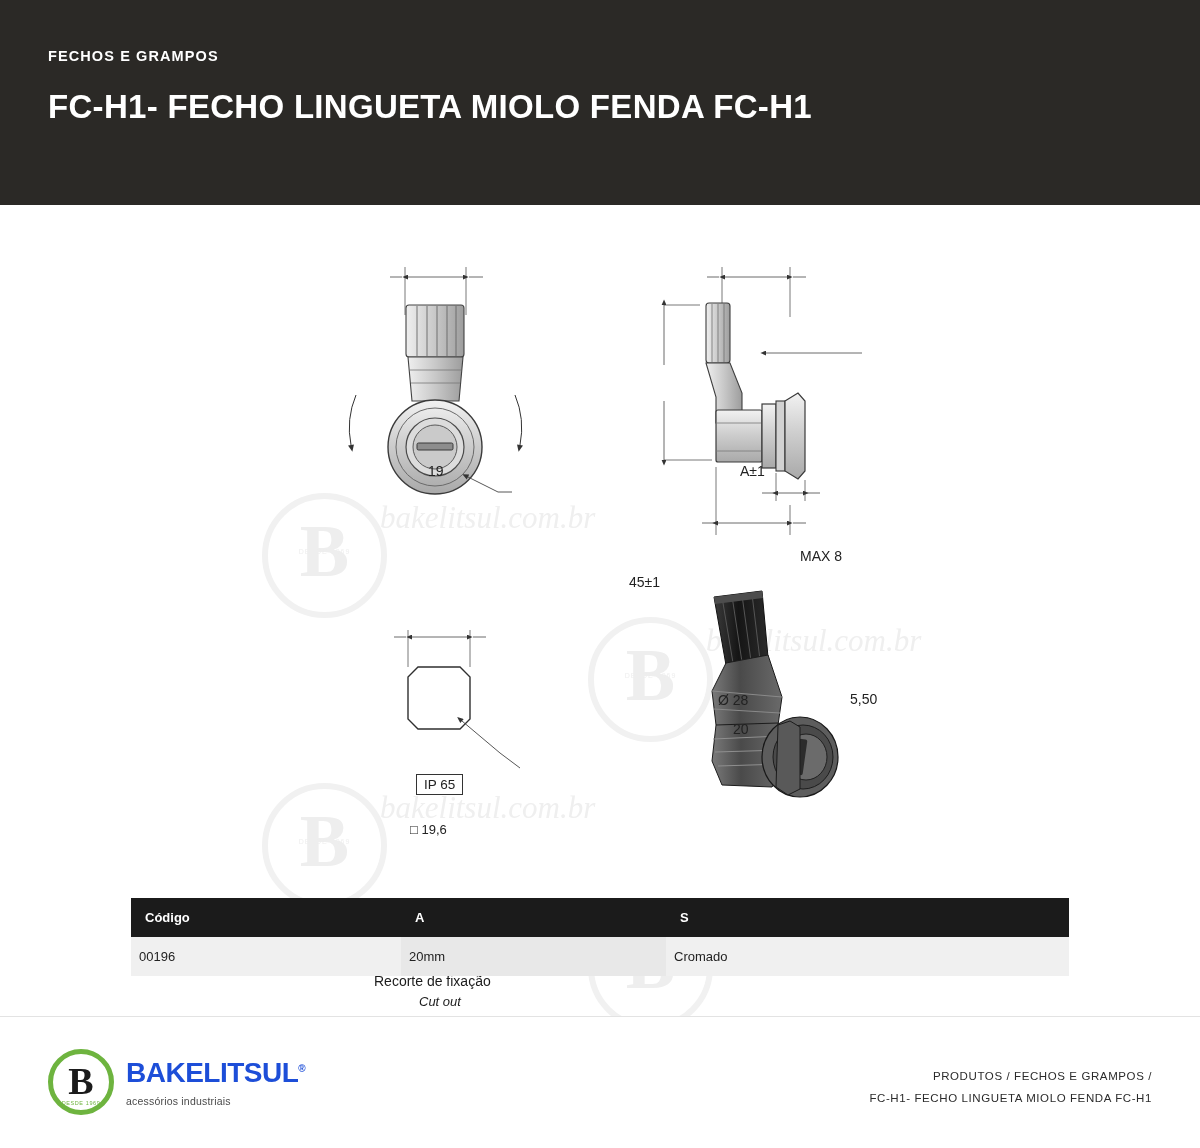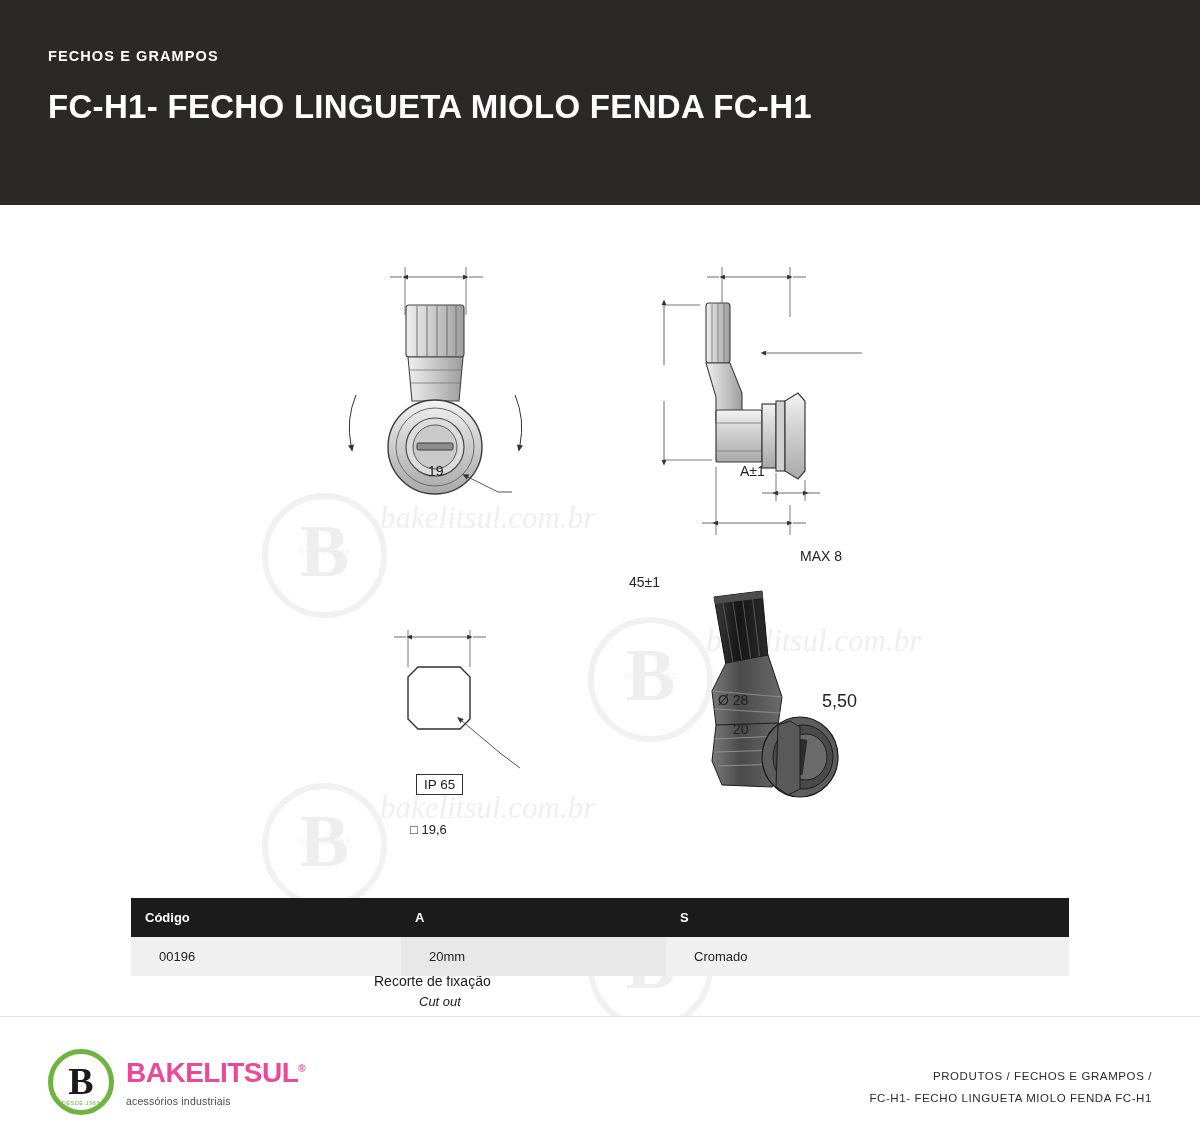--- a/index.html
+++ b/index.html
@@ -99,21 +99,21 @@
   table.spec thead th {
     background: #1b1b1b;
     color: #ffffff;
     text-align: left;
     font-weight: bold;
     padding: 12px 14px;
     font-size: 13px;
   }
   table.spec tbody td {
     background: #f0f0f0;
-    padding: 12px 28px;
+    padding: 12px 8px;
     color: #222;
     font-size: 13px;
   }
   table.spec tbody td.alt { background: #e8e8e8; }
   table.spec col.c1 { width: 270px; }
   table.spec col.c2 { width: 265px; }
   table.spec col.c3 { width: 403px; }
 
   
   .footer {
@@ -157,21 +157,21 @@
     text-align: center;
     font-size: 5.5px;
     letter-spacing: 0.6px;
     color: #6eb43f;
   }
   .logo-text { margin-left: 12px; }
   .logo-word {
     font-size: 28px;
     font-weight: bold;
     letter-spacing: -0.5px;
-    color: #ec4899;
+    color: #1d4ed8;
     font-family: "Liberation Sans", sans-serif;
     position: relative;
   }
   .logo-word .reg { font-size: 10px; vertical-align: super; }
   .logo-sub {
     font-size: 10.5px;
     color: #4a4a4a;
     letter-spacing: 0.2px;
     margin-top: 6px;
   }
@@ -374,21 +374,21 @@
   <div style="position:absolute; left:428px; top:258px; font-size:14px; color:#222;">19</div>
 
   <div style="position:absolute; left:718px; top:487px; font-size:14px; color:#222;">Ø 28</div>
 
   <div style="position:absolute; left:740px; top:258px; font-size:14px; color:#222;">A±1</div>
 
   <div style="position:absolute; left:629px; top:369px; font-size:14px; color:#222;">45±1</div>
 
   <div style="position:absolute; left:800px; top:343px; font-size:14px; color:#222;">MAX 8</div>
 
-  <div style="position:absolute; left:822px; top:486px; font-size:18px; color:#222;">5,50</div>
+  <div style="position:absolute; left:850px; top:486px; font-size:14px; color:#222;">5,50</div>
 
   <div style="position:absolute; left:733px; top:516px; font-size:14px; color:#222;">20</div>
 
   <div style="position:absolute; left:416px; top:569px; font-size:13.5px; color:#222; border:1px solid #333; padding:2px 7px;">IP 65</div>
 
   <div style="position:absolute; left:410px; top:617px; font-size:13px; color:#222;">□ 19,6</div>
 
   <div style="position:absolute; left:495px; top:728px; font-size:13px; color:#222; transform:rotate(39deg); transform-origin:left top;">Ø 22,5</div>
 
   <div style="position:absolute; left:374px; top:768px; font-size:14px; color:#1b1b1b;">Recorte de fixação</div>

